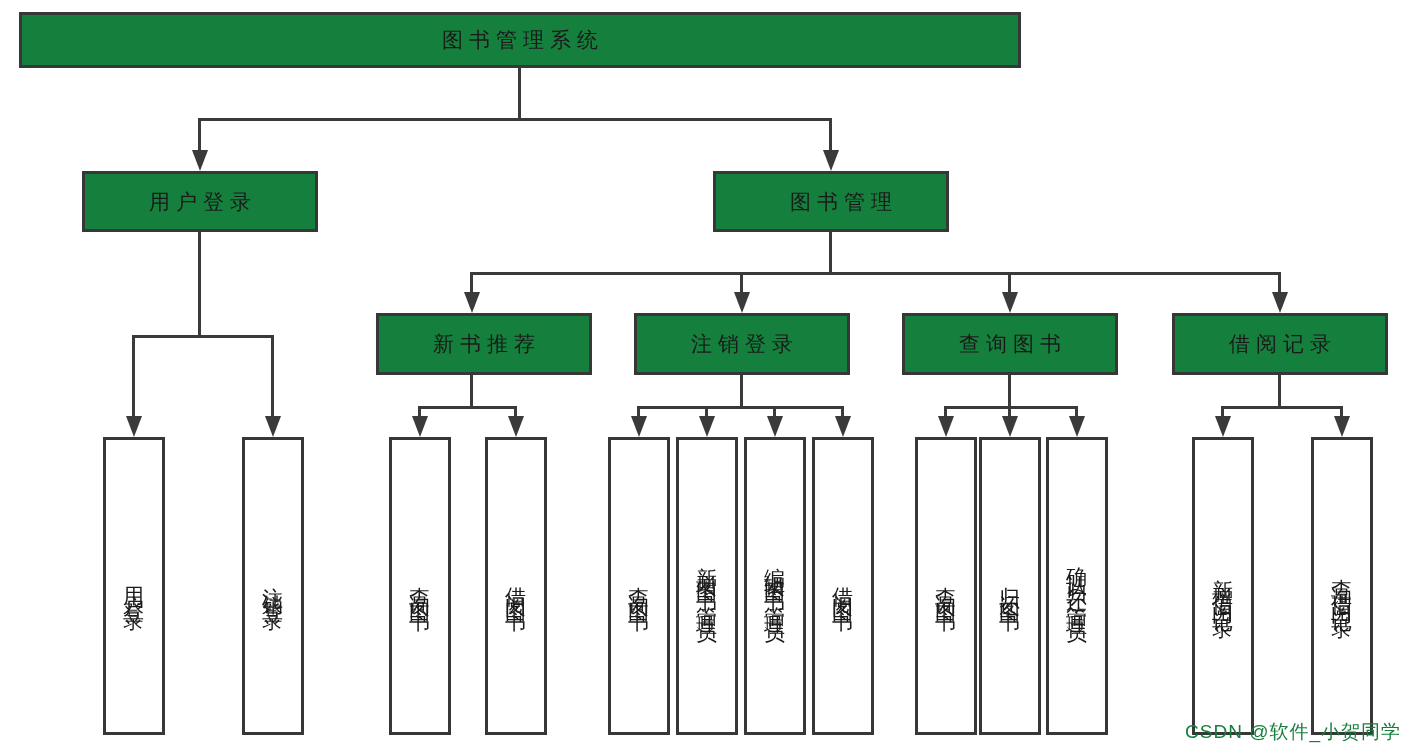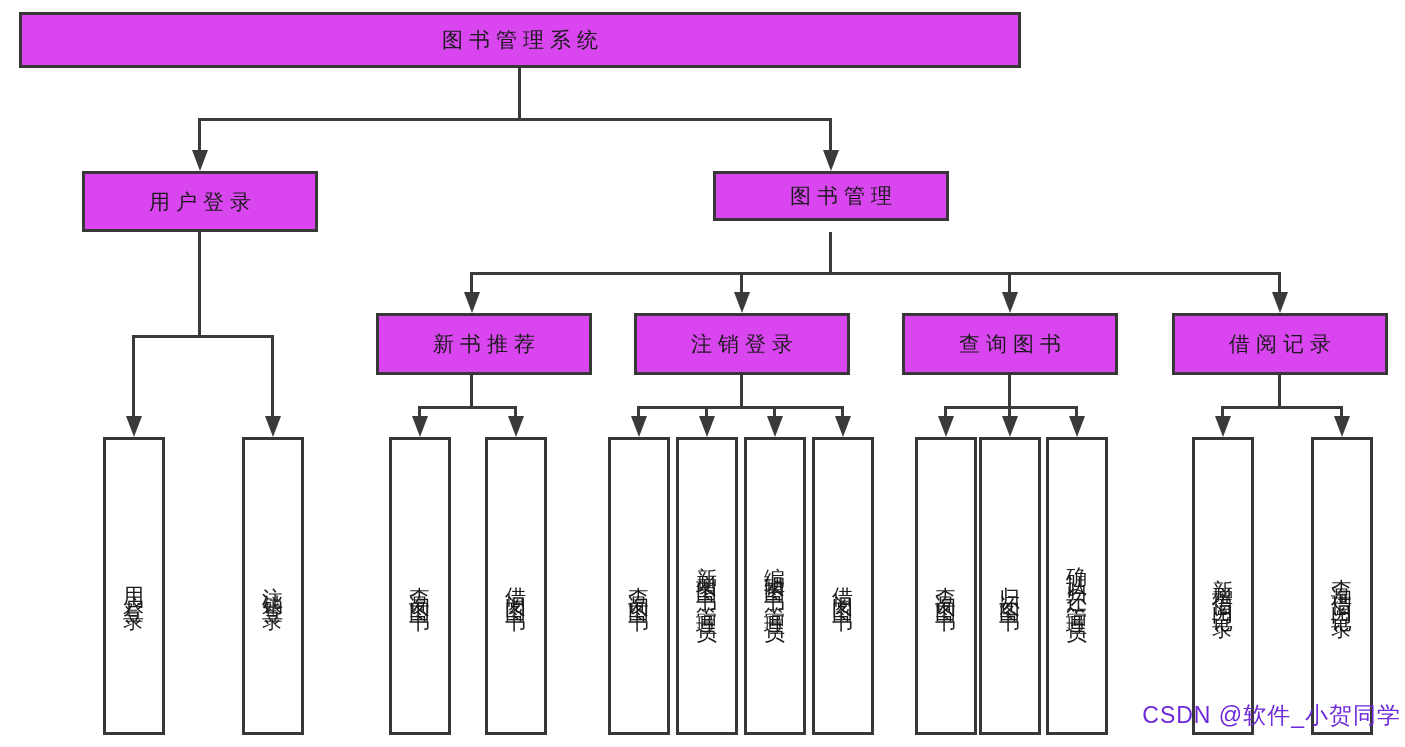--- a/index.html
+++ b/index.html
@@ -8,21 +8,21 @@
     position: relative;
     width: 1405px;
     height: 747px;
     background: #ffffff;
     font-family: "Liberation Sans", "DejaVu Sans", sans-serif;
     overflow: hidden;
   }
   .hbox {
     position: absolute;
     border: 3px solid #373737;
-    background: #d946ef;
+    background: #15803d;
     display: flex;
     align-items: center;
     justify-content: center;
     color: #1a1a1a;
     font-size: 21px;
     letter-spacing: 6px;
     text-indent: 6px;
     white-space: nowrap;
   }
   .vbox {
@@ -49,44 +49,44 @@
   .arrow {
     position: absolute;
     width: 0; height: 0;
     border-left: 8px solid transparent;
     border-right: 8px solid transparent;
     border-top: 21px solid #3a3a3a;
   }
   .watermark {
     position: absolute;
     right: 4px;
-    bottom: 16px;
-    font-size: 23px;
-    color: #6d28d9;
+    bottom: 2px;
+    font-size: 19px;
+    color: #15803d;
     letter-spacing: 1px;
     z-index: 10;
     white-space: nowrap;
   }
 </style>
 </head>
 <body>
 
 <div id="canvas">
 
   <div class="hbox" style="left:19px; top:12px; width:1002px; height:56px;">图书管理系统</div>
 
   <div class="vline" style="left:518px; top:68px; height:50px;"></div>
   <div class="hline" style="left:198px; top:118px; width:634px;"></div>
   <div class="vline" style="left:198px; top:118px; height:35px;"></div>
   <div class="arrow" style="left:192px; top:150px;"></div>
   <div class="vline" style="left:829px; top:118px; height:35px;"></div>
   <div class="arrow" style="left:823px; top:150px;"></div>
 
   <div class="hbox" style="left:82px; top:171px; width:236px; height:61px;">用户登录</div>
-  <div class="hbox" style="left:713px; top:171px; width:236px; height:50px;padding-left:20px;">图书管理</div>
+  <div class="hbox" style="left:713px; top:171px; width:236px; height:61px;padding-left:20px;">图书管理</div>
 
   <div class="vline" style="left:198px; top:232px; height:106px;"></div>
   <div class="hline" style="left:132px; top:335px; width:142px;"></div>
   <div class="vline" style="left:132px; top:335px; height:83px;"></div>
   <div class="arrow" style="left:126px; top:416px;"></div>
   <div class="vline" style="left:271px; top:335px; height:83px;"></div>
   <div class="arrow" style="left:265px; top:416px;"></div>
 
   <div class="vline" style="left:829px; top:232px; height:43px;"></div>
   <div class="hline" style="left:470px; top:272px; width:811px;"></div>

